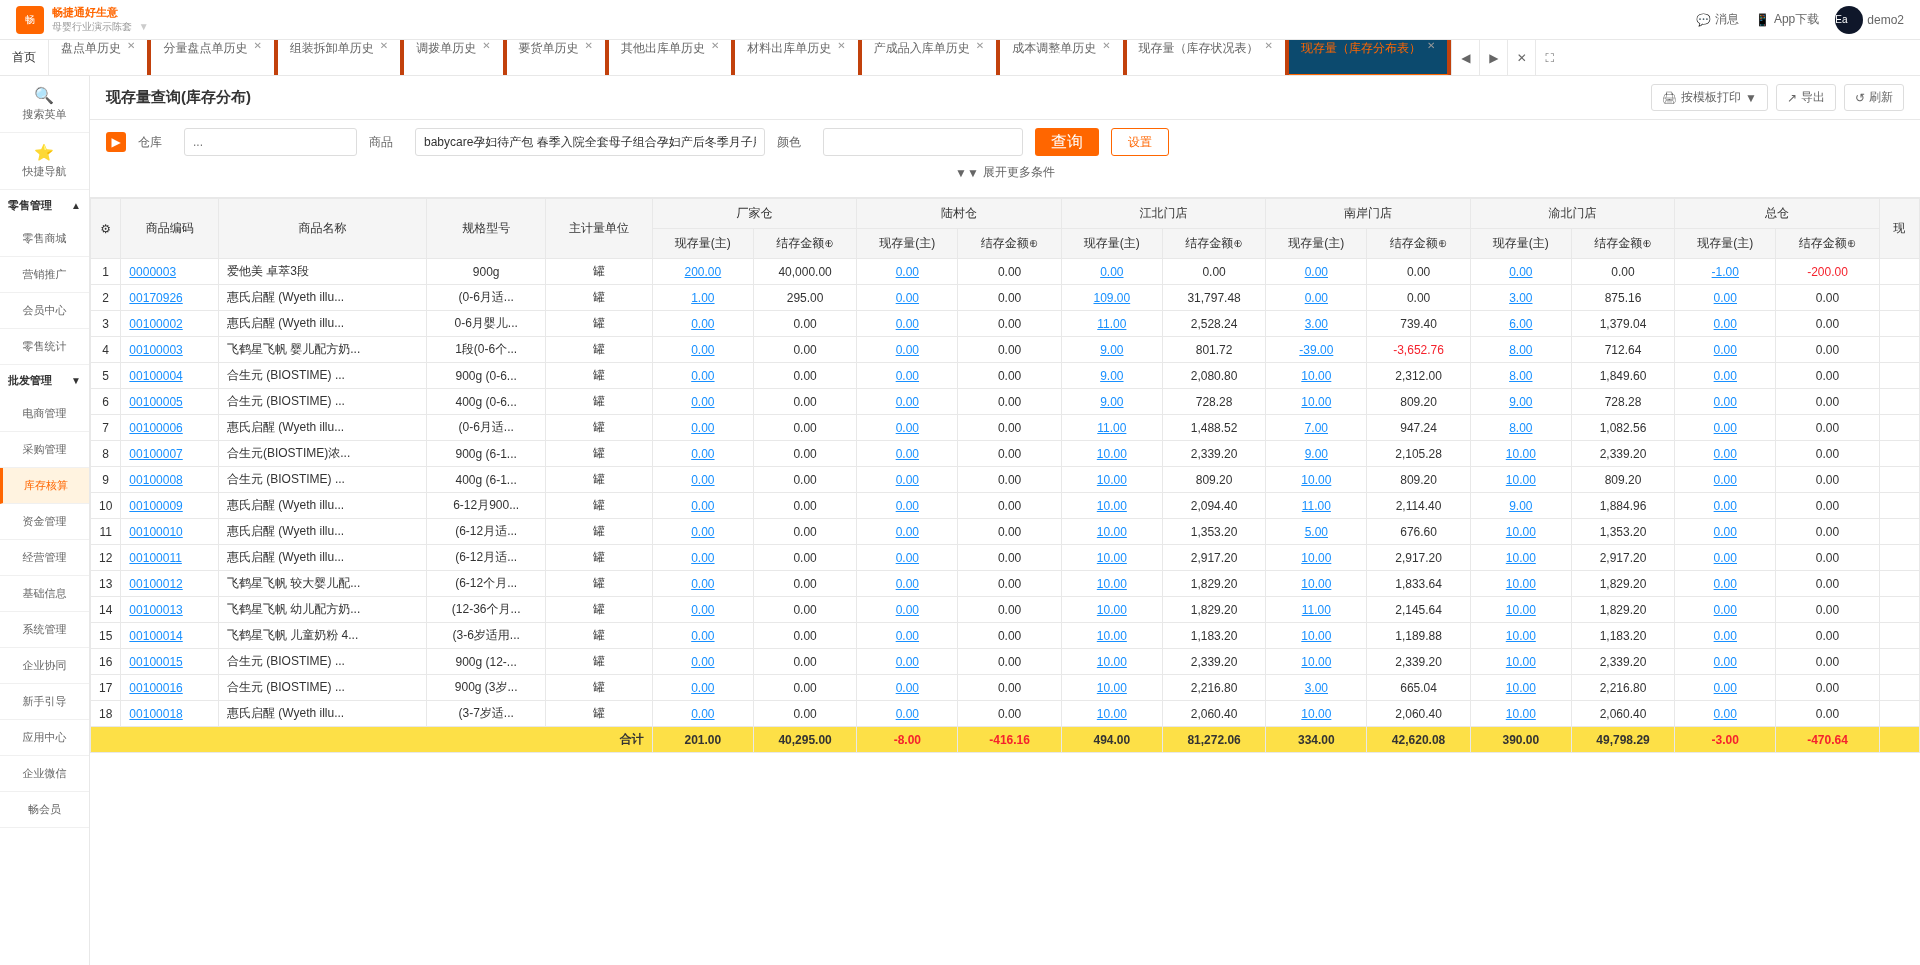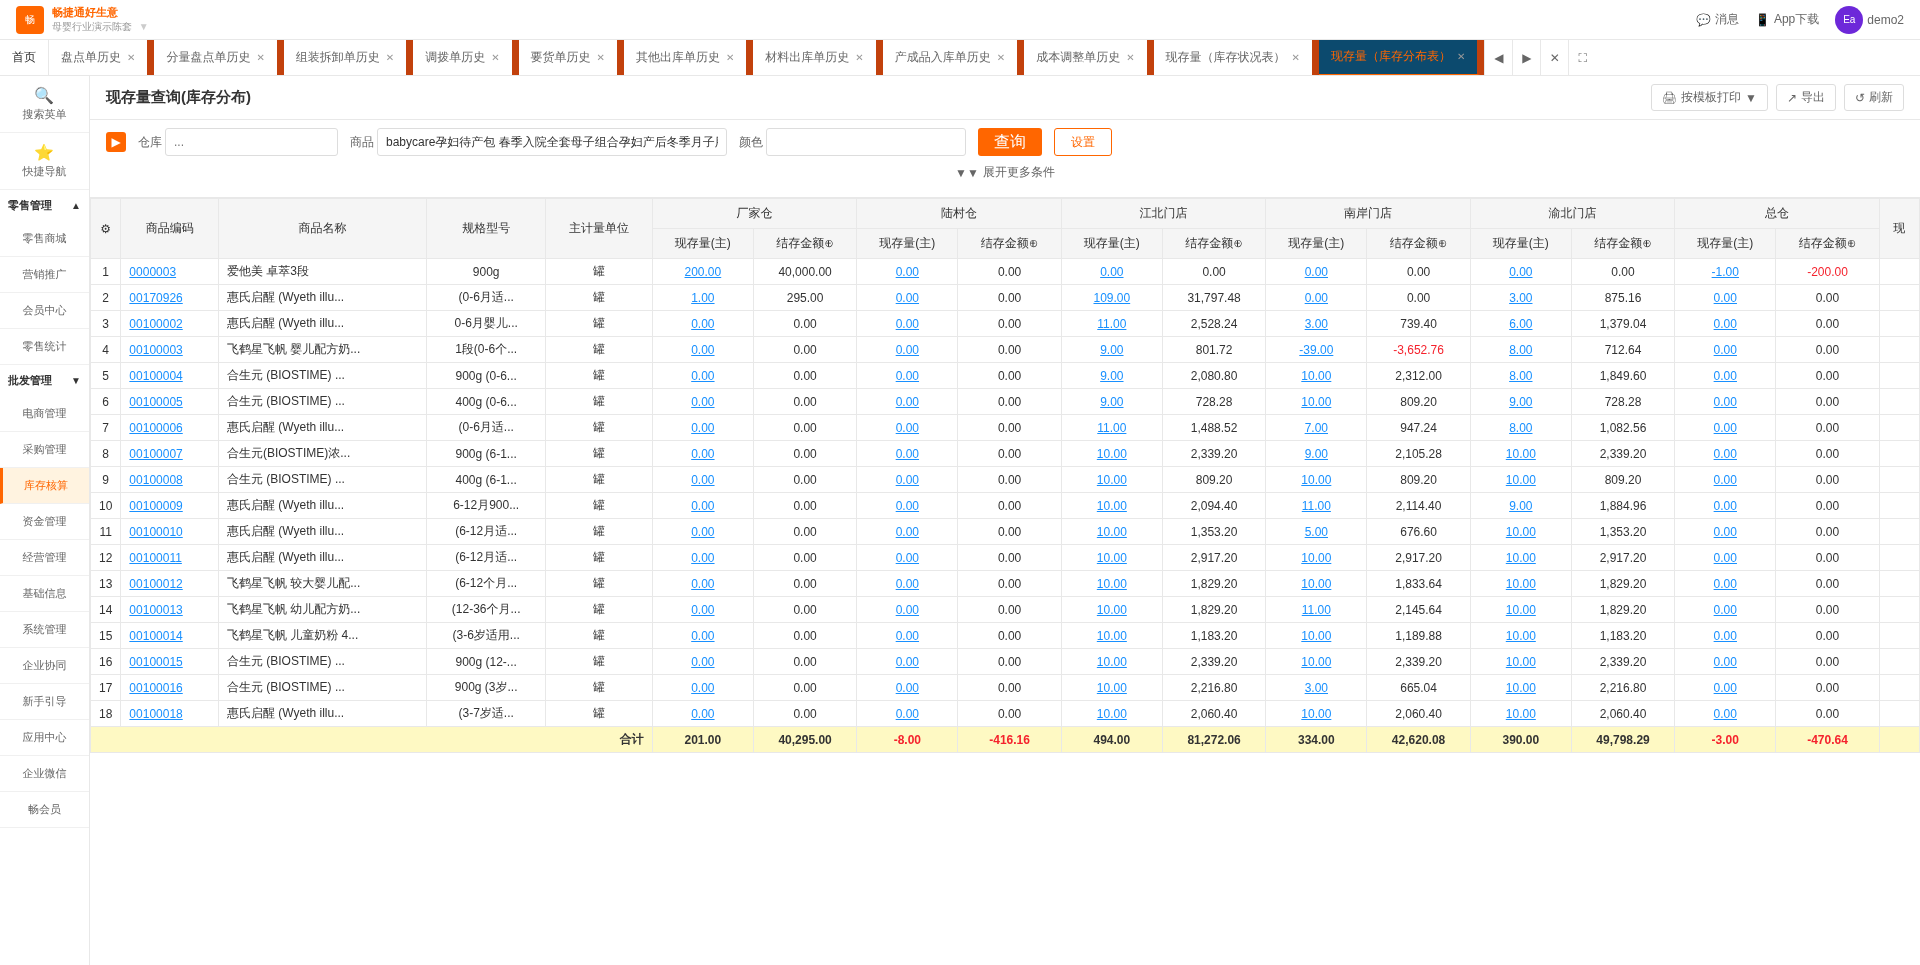--- a/index.html
+++ b/index.html
@@ -4,25 +4,25 @@
   <style>
     * { box-sizing: border-box; margin: 0; padding: 0; }
     body { font-family: 'Microsoft YaHei', sans-serif; font-size: 12px; background: #f5f5f5; color: #333; overflow: hidden; }
 
     
     .topbar { height: 40px; background: #fff; display: flex; align-items: center; justify-content: space-between; padding: 0 16px; border-bottom: 1px solid #e8e8e8; }
     .topbar-left { display: flex; align-items: center; gap: 8px; }
     .logo-icon { width: 28px; height: 28px; background: #ff6600; border-radius: 4px; display: flex; align-items: center; justify-content: center; color: white; font-size: 10px; }
     .topbar-right { display: flex; align-items: center; gap: 16px; font-size: 12px; color: #666; }
     .topbar-right-item { display: flex; align-items: center; gap: 4px; cursor: pointer; }
-    .avatar { width: 28px; height: 28px; border-radius: 50%; background: #6d28d9; display: flex; align-items: center; justify-content: center; color: white; font-size: 11px; }
+    .avatar { width: 28px; height: 28px; border-radius: 50%; background: #0f172a; display: flex; align-items: center; color: white; font-size: 11px; }
 
     
     .tabbar { height: 36px; background: #fff; display: flex; align-items: center; border-bottom: 1px solid #e8e8e8; overflow: hidden; position: relative; }
-    .tab-item { display: flex; align-items: center; gap: 4px; padding: 0 12px; height: 36px; border-right: 7px solid #c2410c; font-size: 12px; cursor: pointer; white-space: nowrap; color: #666; flex-shrink: 0; }
+    .tab-item { display: flex; gap: 4px; padding: 0 12px; height: 36px; border-right: 4px solid #c2410c; font-size: 12px; cursor: pointer; white-space: nowrap; color: #666; flex-shrink: 0; }
     .tab-item.active { color: #ff6600; background: #0c4a6e; border-bottom: 2px solid #ff6600; }
     .tab-item .close-btn { color: #999; font-size: 10px; margin-left: 2px; }
     .tab-home { color: #333; font-size: 12px; padding: 0 12px; height: 36px; display: flex; align-items: center; border-right: 1px solid #e8e8e8; cursor: pointer; flex-shrink: 0; }
     .tab-nav-btn { width: 28px; height: 36px; display: flex; align-items: center; justify-content: center; border-left: 1px solid #e8e8e8; cursor: pointer; color: #666; flex-shrink: 0; }
 
     
     .main-layout { display: flex; height: calc(965px - 40px - 36px); }
 
     
     .sidebar { width: 90px; background: #fff; border-right: 1px solid #e8e8e8; display: flex; flex-direction: column; flex-shrink: 0; overflow-y: auto; }
@@ -38,38 +38,38 @@
     .page-header { background: #fff; padding: 8px 16px; border-bottom: 1px solid #e8e8e8; display: flex; align-items: center; justify-content: space-between; }
     .page-title { font-size: 15px; font-weight: bold; color: #333; }
     .page-actions { display: flex; align-items: center; gap: 8px; }
     .btn-print { display: flex; align-items: center; gap: 4px; padding: 4px 10px; border: 1px solid #ddd; border-radius: 3px; background: white; cursor: pointer; font-size: 12px; color: #666; }
     .btn-export { display: flex; align-items: center; gap: 4px; padding: 4px 10px; border: 1px solid #ddd; border-radius: 3px; background: white; cursor: pointer; font-size: 12px; color: #666; }
     .btn-refresh { display: flex; align-items: center; gap: 4px; padding: 4px 10px; border: 1px solid #ddd; border-radius: 3px; background: white; cursor: pointer; font-size: 12px; color: #666; }
 
     
     .filter-area { background: #fff; padding: 8px 16px; border-bottom: 1px solid #e8e8e8; }
     .filter-row { display: flex; align-items: center; gap: 12px; flex-wrap: wrap; }
-    .filter-item { display: flex; align-items: center; gap: 3px; }
+    .filter-item { display: flex; align-items: center; gap: 22px; }
     .filter-label { color: #666; font-size: 12px; white-space: nowrap; }
     .filter-input { height: 28px; border: 1px solid #ddd; border-radius: 3px; padding: 0 8px; font-size: 12px; min-width: 80px; }
     .filter-input-long { height: 28px; border: 1px solid #ddd; border-radius: 3px; padding: 0 8px; font-size: 12px; min-width: 350px; max-width: 450px; color: #333; }
     .filter-input-color { height: 28px; border: 1px solid #ddd; border-radius: 3px; padding: 0 8px; font-size: 12px; min-width: 200px; }
     .btn-search { height: 28px; padding: 0 16px; background: #ff6600; color: white; border: none; border-radius: 3px; cursor: pointer; font-size: 16px; }
     .btn-setting { height: 28px; padding: 0 16px; background: white; color: #ff6600; border: 1px solid #ff6600; border-radius: 3px; cursor: pointer; font-size: 12px; }
     .btn-expand { display: flex; align-items: center; gap: 4px; color: #666; font-size: 12px; cursor: pointer; padding: 4px 8px; }
     .filter-expand-row { display: flex; justify-content: center; padding: 4px 0; }
     .expand-trigger-btn { background: #ff6600; color: white; border: none; width: 20px; height: 20px; border-radius: 3px; cursor: pointer; display: flex; align-items: center; justify-content: center; font-size: 12px; flex-shrink: 0; }
 
     
     .table-container { flex: 1; overflow: auto; background: #fff; margin: 0; }
     table { width: 100%; border-collapse: collapse; font-size: 12px; }
     thead tr th { background: #f5f5f5; border: 1px solid #e8e8e8; padding: 6px 8px; text-align: center; white-space: nowrap; font-weight: normal; color: #333; position: sticky; top: 0; z-index: 2; }
     thead tr:first-child th { background: #f5f5f5; }
     tbody tr td { border: 1px solid #e8e8e8; padding: 4px 8px; text-align: center; white-space: nowrap; color: #333; }
-    tbody tr.summary-row td { background: #fef9c3; font-weight: bold; margin-left: 32px; }
+    tbody tr.summary-row td { background: #fde047; font-weight: bold; margin-left: 32px; }
     .text-left { text-align: left; }
     .text-right { text-align: right; }
     .red { color: #f5222d; }
     .link { color: #1890ff; text-decoration: underline; cursor: pointer; }
     .gear-col { width: 28px; }
     th.group-header { background: #f5f5f5; }
   </style>
 </head>
 <body>
 

